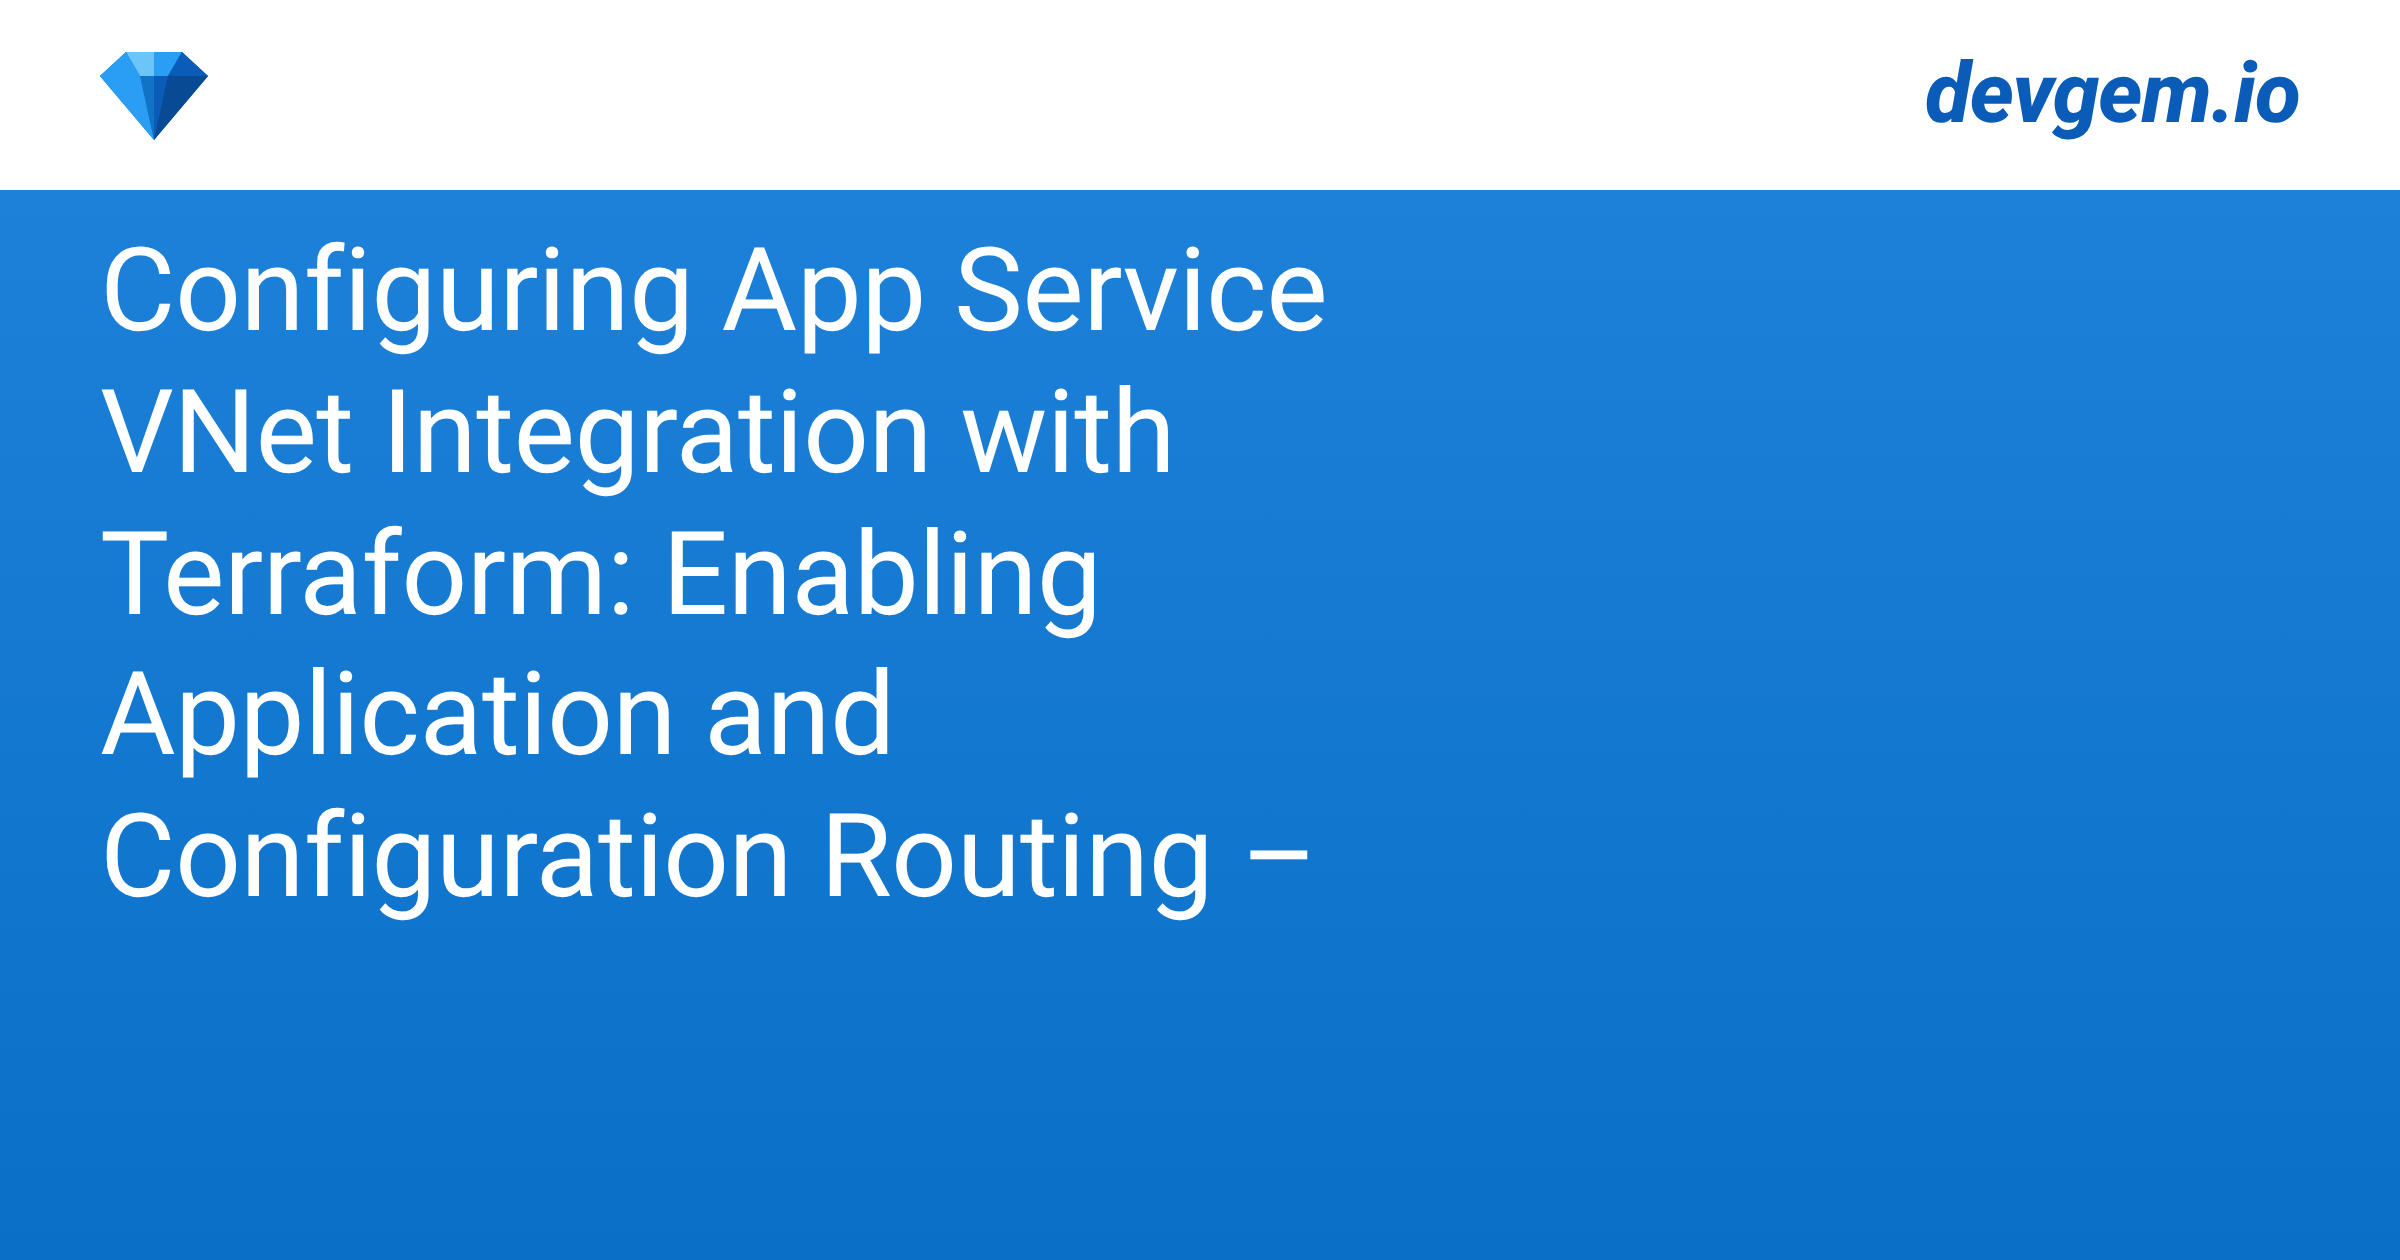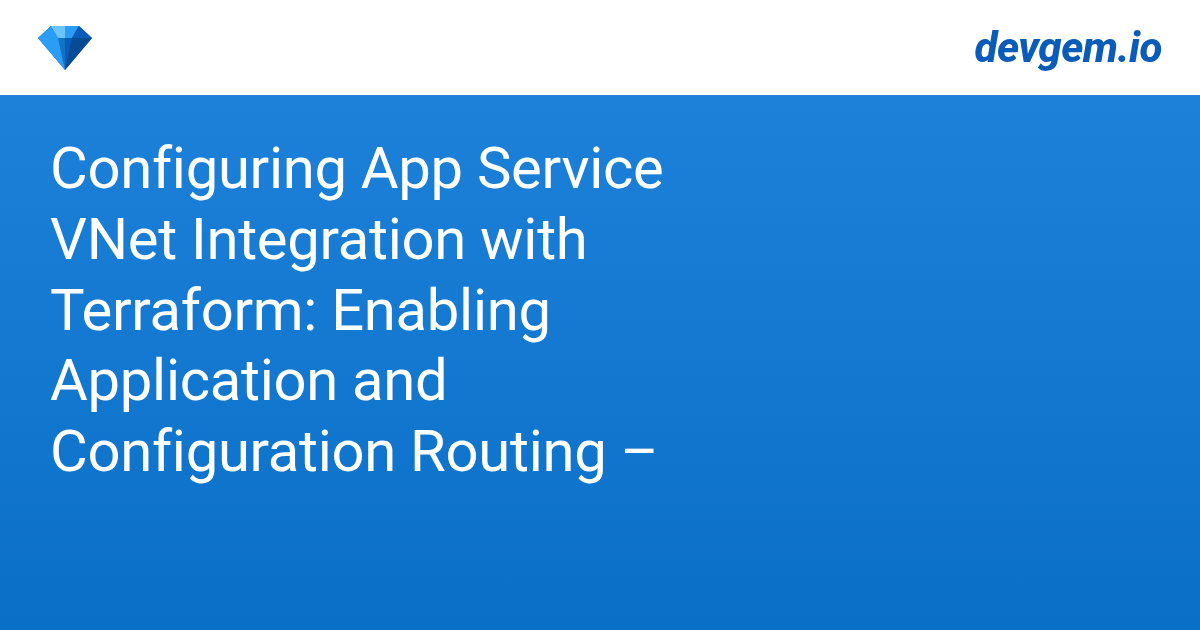--- a/index.html
+++ b/index.html
@@ -5,39 +5,39 @@
   * { margin: 0; padding: 0; box-sizing: border-box; }
   body {
     width: 1200px;
     height: 630px;
     overflow: hidden;
     font-family: -apple-system, BlinkMacSystemFont, "Segoe UI", Roboto, "Helvetica Neue", Arial, sans-serif;
     background: #ffffff;
   }
   .header {
     height: 95px;
-    padding: 0 38px;
+    padding: 0 50px;
     display: flex;
     align-items: center;
     justify-content: space-between;
     background: #ffffff;
   }
   .logo svg {
     display: block;
   }
   .brand {
     font-size: 42px;
     font-weight: 800;
     font-style: italic;
     color: #0a5cb8;
     letter-spacing: -0.5px;
   }
   .hero {
     height: 535px;
-    padding: 38px 50px 0 50px;
+    padding: 16px 50px 0 50px;
     background: linear-gradient(180deg, #1d81d9 0%, #0a6fc7 100%);
     overflow: hidden;
   }
   .title {
     font-size: 58px;
     line-height: 1.22;
     font-weight: 400;
     color: #ffffff;
     max-width: 720px;
     letter-spacing: -0.3px;

